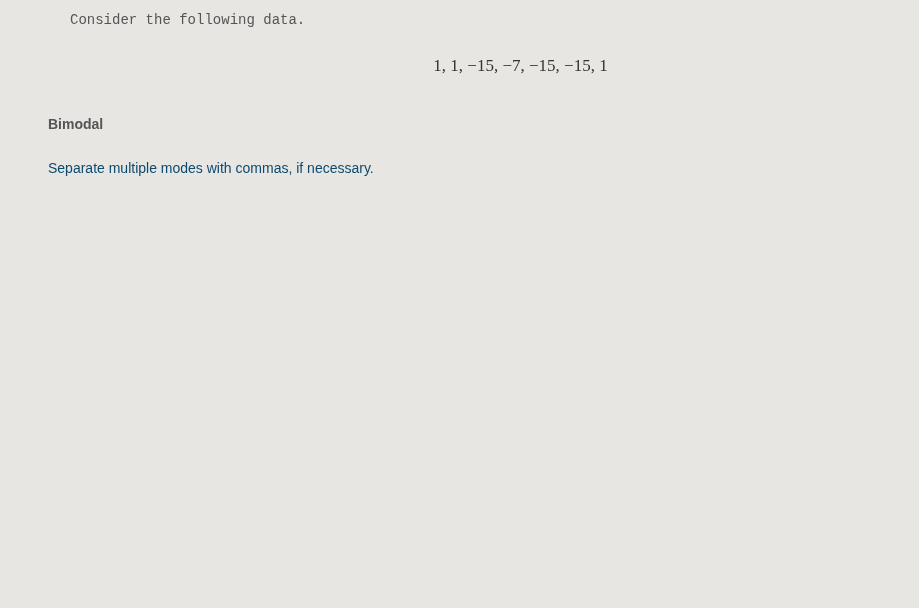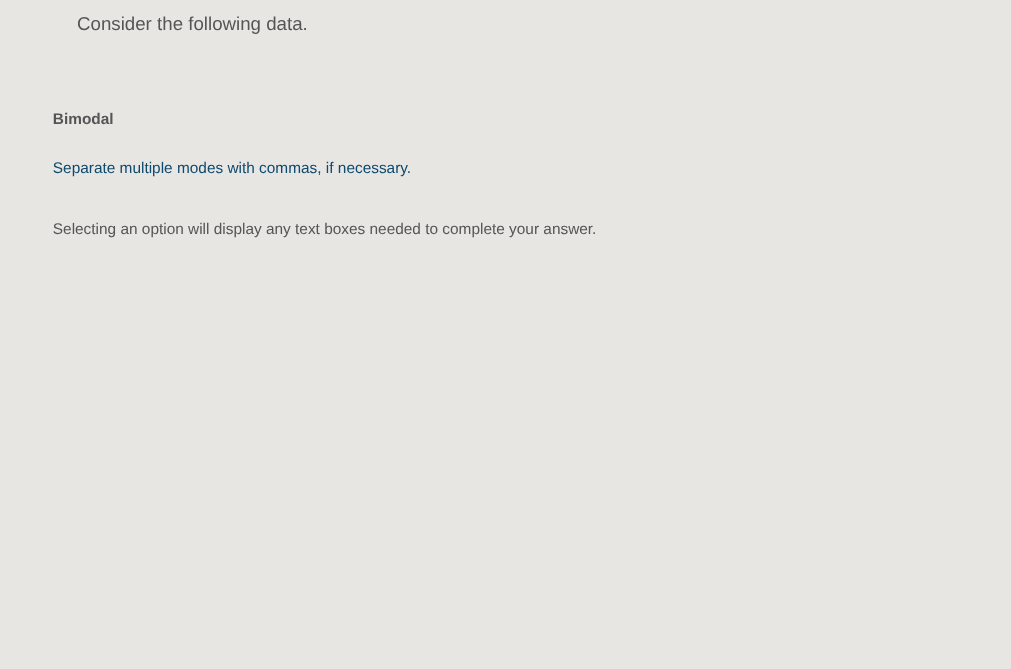--- a/index.html
+++ b/index.html
@@ -15,23 +15,24 @@
       overflow: hidden;
       color: #4a4a4a;
     }
     .container {
       padding: 0;
     }
     .intro-section {
       padding: 12px 48px 20px 70px;
     }
     .intro-text {
-      font-size: 17px;
+      font-size: 14px;
       color: #555;
       margin-bottom: 28px;
+      font-family: Liberation Mono, monospace;
     }
     .data-display {
       text-align: center;
       font-size: 17px;
       color: #333;
       font-family: Georgia, serif;
       padding-left: 100px;
     }
     .step-section {
       padding: 14px 48px 14px 48px;
@@ -84,23 +85,23 @@
       color: #555;
     }
   </style>
 </head>
 <body>
 
 <div class="container">
 
   <div class="intro-section">
     <div class="intro-text">Consider the following data.</div>
+    <div class="data-display">1, 1, −15, −7, −15, −15, 1</div>
   </div>
 
 
   <div class="answer-section">
     <div class="answer-heading">Bimodal</div>
     <div class="hint-text">Separate multiple modes with commas, if necessary.</div>
-    <div class="selection-hint">Selecting an option will display any text boxes needed to complete your answer.</div>
 
   </div>
 
 </div>
 
 </body></html>

